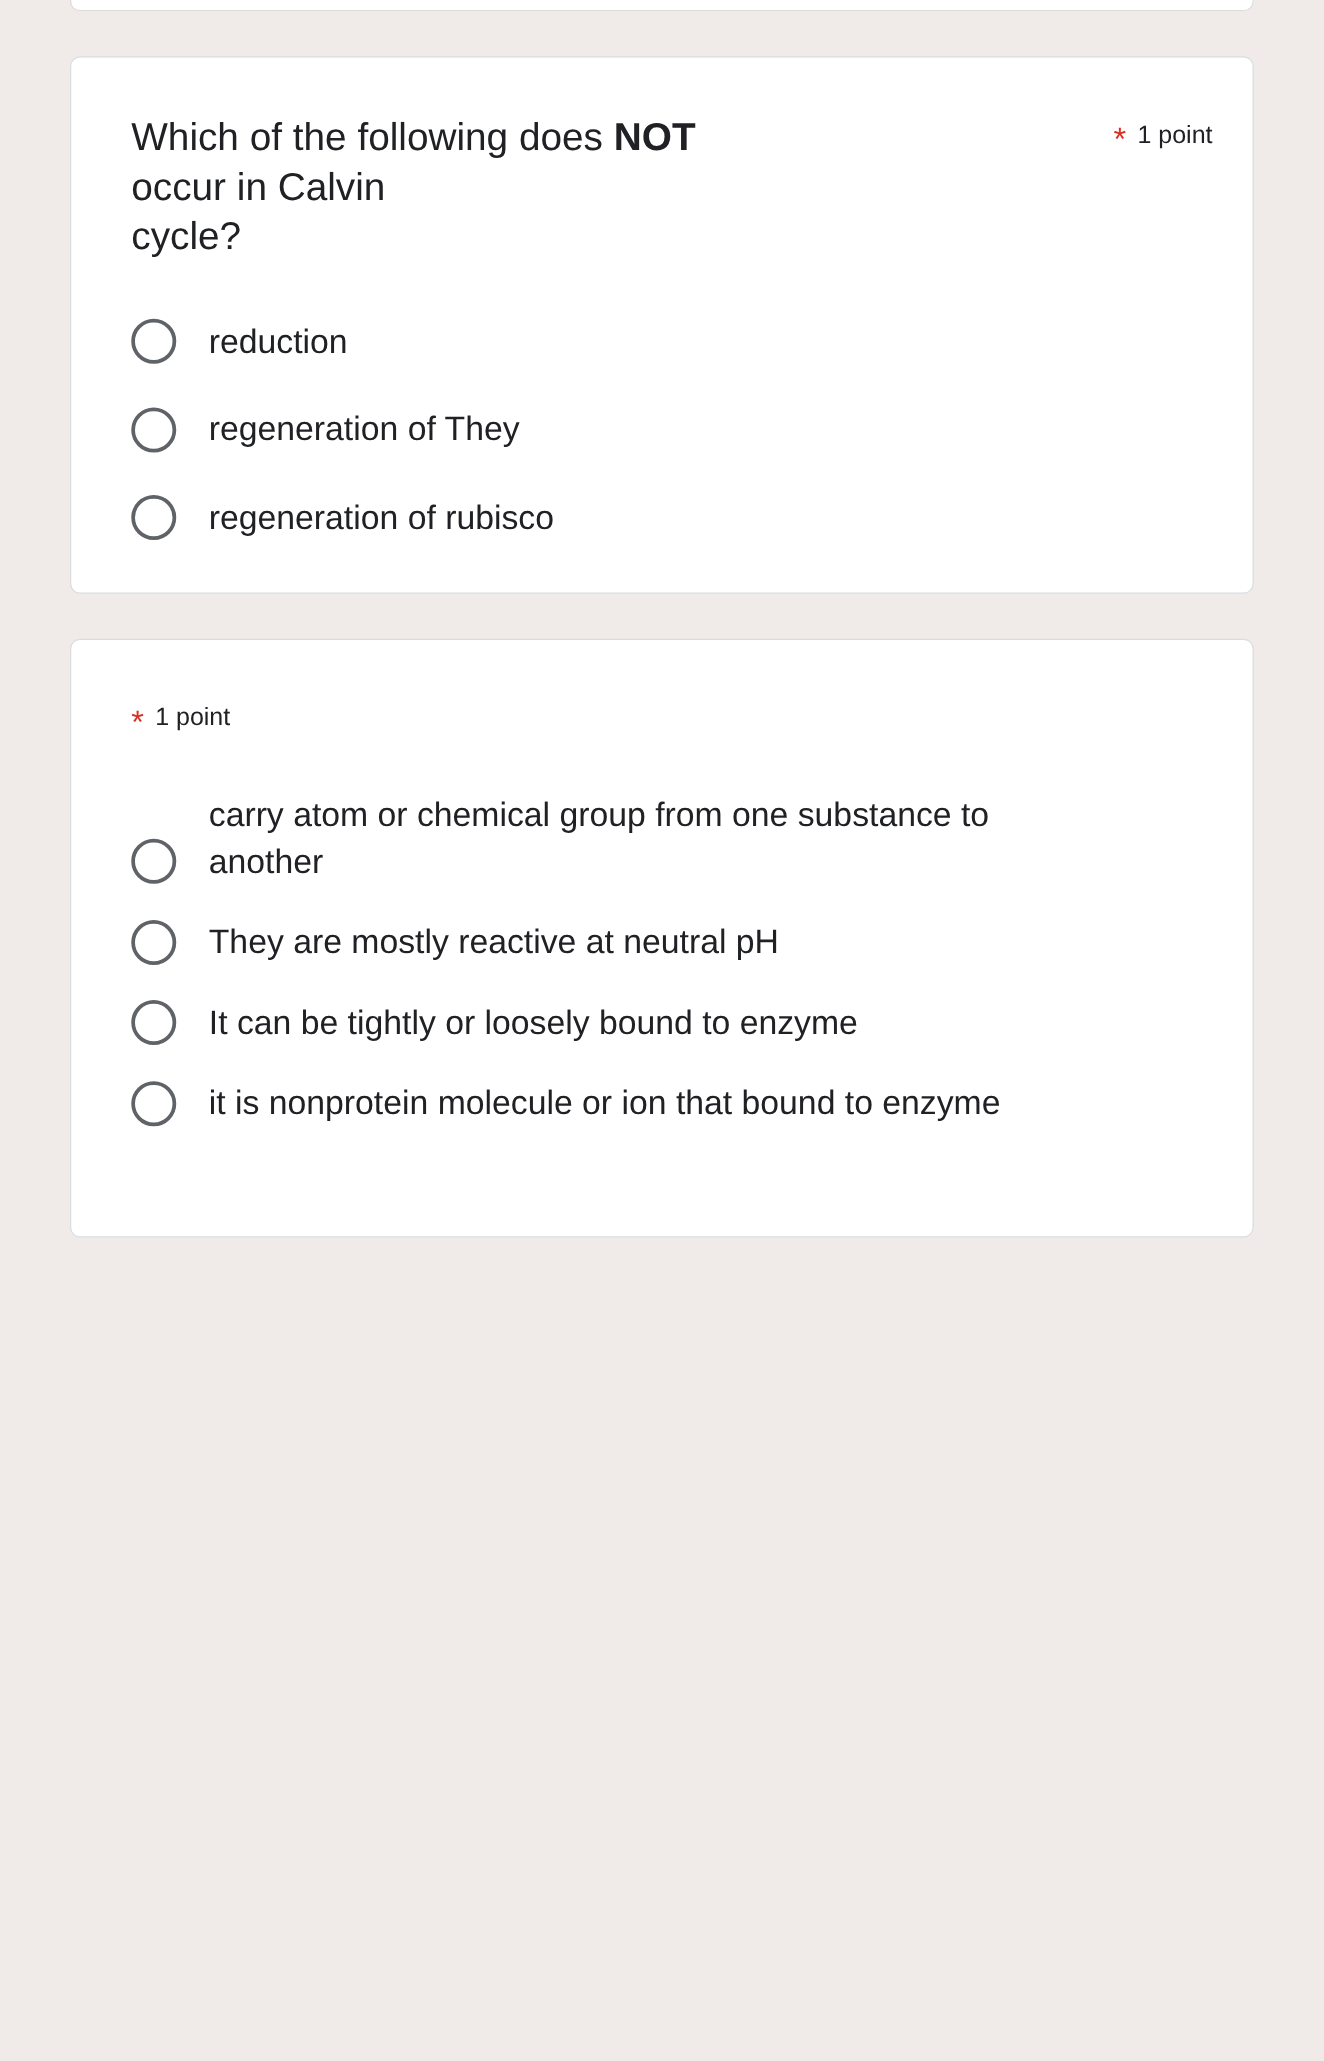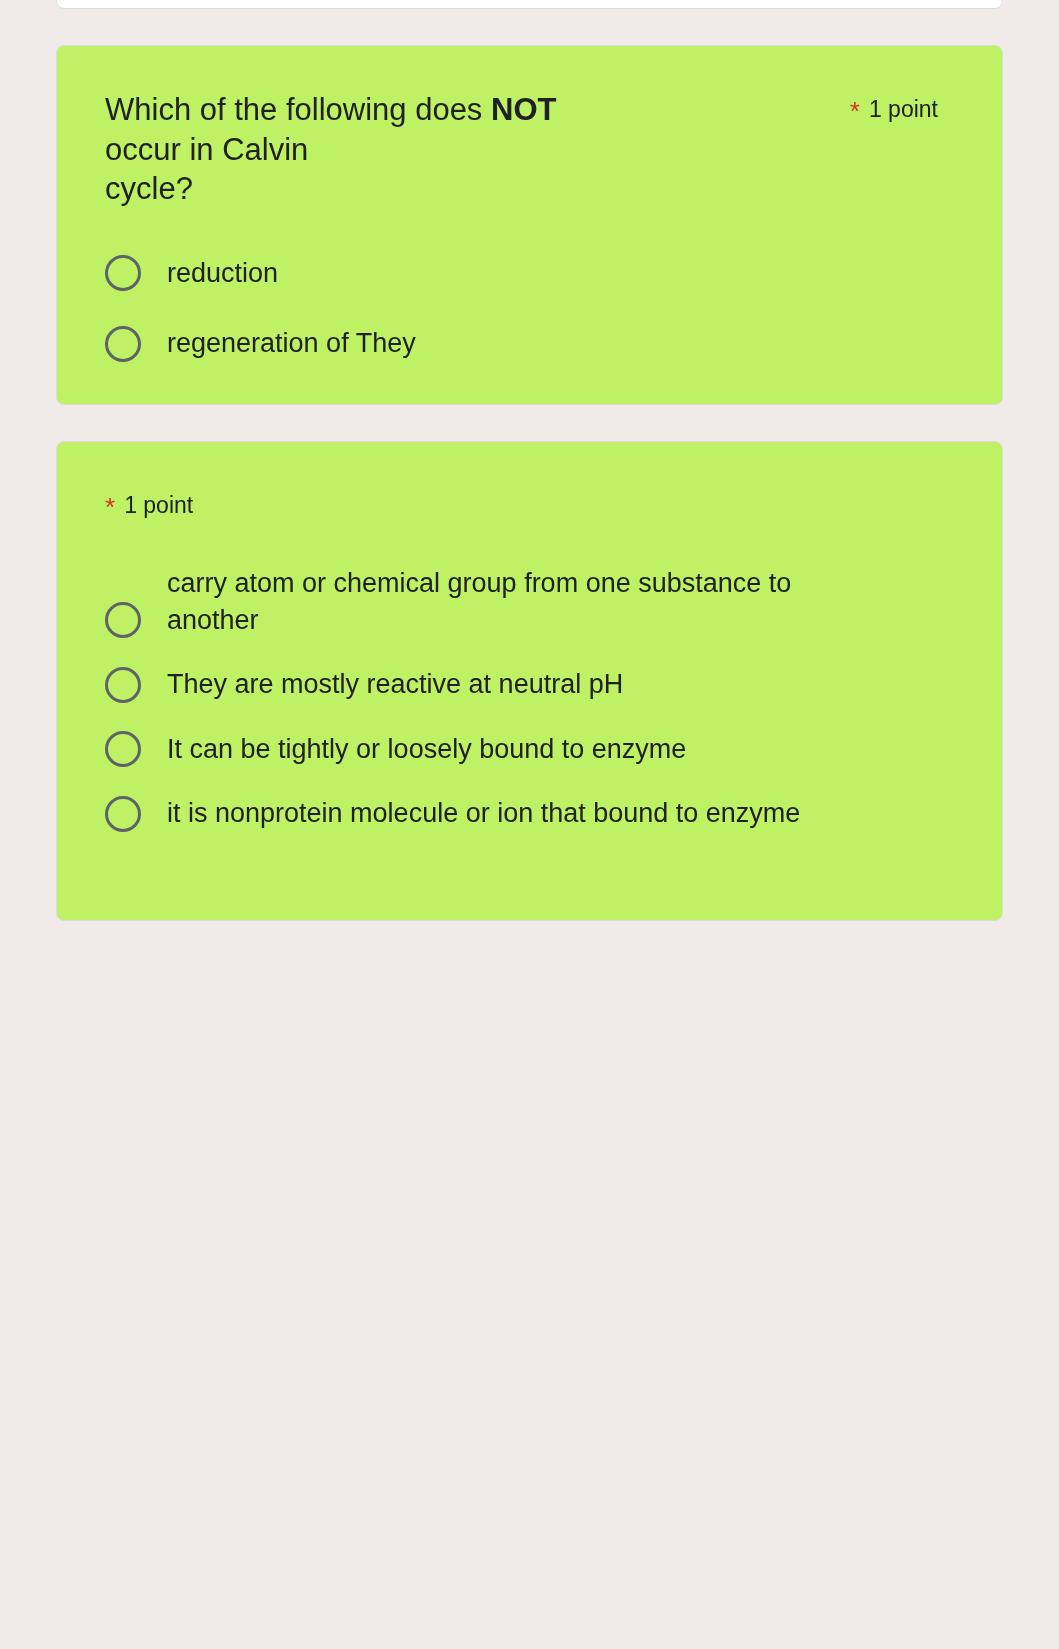--- a/index.html
+++ b/index.html
@@ -23,24 +23,24 @@
   
   .card-sliver {
     background: #ffffff;
     border: 1px solid #dcdcdc;
     border-top: none;
     border-radius: 0 0 8px 8px;
     height: 8px;
     margin: 0 0 36px 0;
   }
   .card {
-    background: #bef264;
+    background: #ffffff;
     border: 1px solid #dadce0;
     border-radius: 8px;
-    padding: 44px 64px 42px 48px;
+    padding: 44px 32px 42px 48px;
     margin-bottom: 36px;
     box-sizing: border-box;
   }
   .card.last {
     margin-bottom: 0;
     padding-bottom: 60px;
   }
   .q-head {
     display: flex;
     align-items: flex-start;
@@ -64,21 +64,21 @@
   }
   .req-star {
     color: #d93025;
     font-size: 26px;
     line-height: 1;
     margin-right: 9px;
     position: relative;
     top: 2px;
   }
   .points-label {
-    font-size: 23px;
+    font-size: 20px;
     color: #202124;
     line-height: 1.2;
   }
   .options {
     margin-top: 46px;
   }
   .option {
     display: flex;
     align-items: flex-end;
     gap: 26px;
@@ -121,20 +121,24 @@
     </div>
     <div class="options">
       <div class="option">
         <span class="radio"></span>
         <span class="option-label">reduction</span>
       </div>
       <div class="option">
         <span class="radio"></span>
         <span class="option-label">regeneration of They</span>
       </div>
+      <div class="option">
+        <span class="radio"></span>
+        <span class="option-label">regeneration of rubisco</span>
+      </div>
     </div>
   </div>
 
   <div class="card last">
     <div class="q-head">
       <div class="q-points">
         <span class="req-star">*</span>
         <span class="points-label">1 point</span>
       </div>
     </div>

